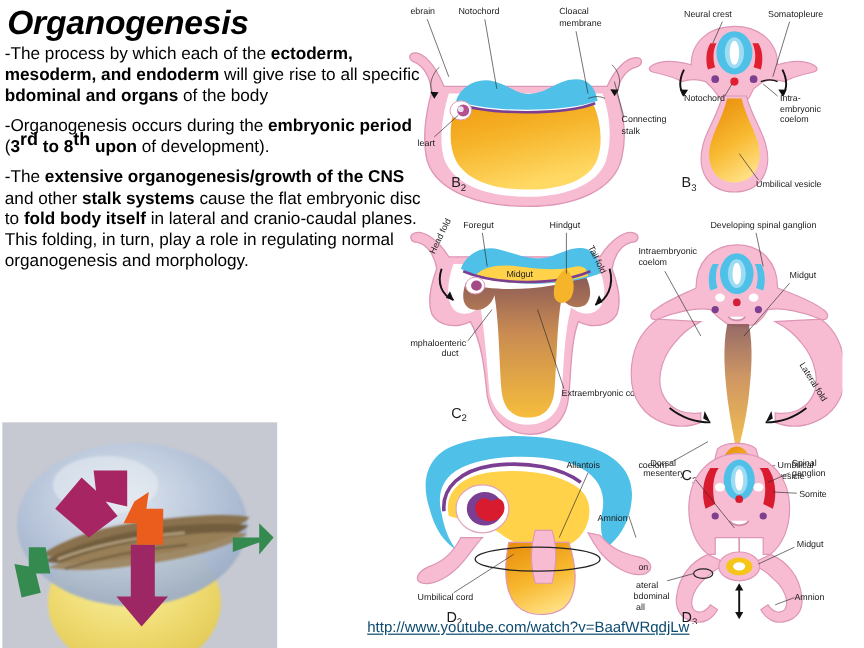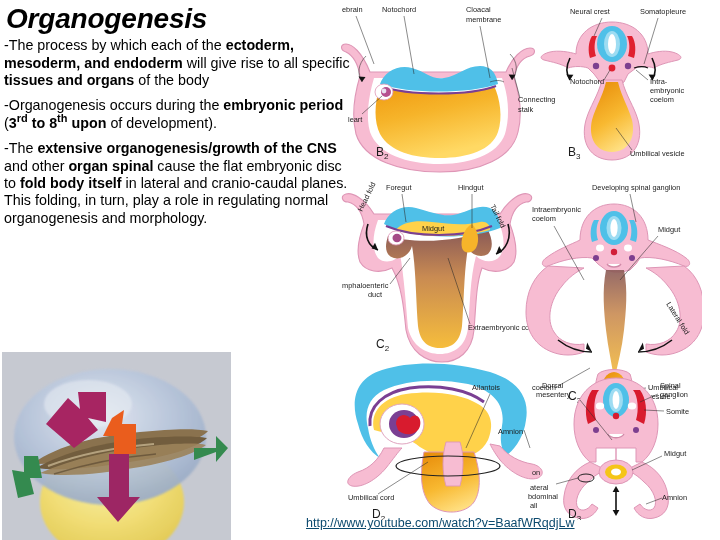--- a/index.html
+++ b/index.html
@@ -14,21 +14,21 @@
   .text-col{position:absolute;left:4px;top:4px;width:352px;}
   .title{
     font-size:28px;font-weight:bold;font-style:italic;line-height:1.05;
     letter-spacing:-0.2px;margin:0 0 4px 2px;
   }
   .para{
     font-size:14.3px;line-height:1.215;margin:0 0 8px 0;
     text-align:left;
   }
   .para b{font-weight:bold;}
-  .para sup{font-size:11px;vertical-align:super;line-height:0;}
+  .para sup{font-size:15px;vertical-align:super;line-height:0;}
 
   
   .photo{
     position:absolute;left:2px;top:352px;width:229px;height:188px;
     background:#c9ccd3;overflow:hidden;
   }
   .photo svg{display:block;width:100%;height:100%;}
 
   
   .figure{position:absolute;left:340px;top:0px;width:362px;height:520px;}
@@ -46,23 +46,23 @@
     font-family:"Liberation Sans",sans-serif;white-space:nowrap;cursor:pointer;
   }
 </style>
 </head>
 <body>
 
 <div class="slide">
 
   <div class="text-col">
     <div class="title">Organogenesis</div>
-    <div class="para">-The process by which each of the <b>ectoderm, mesoderm, and endoderm</b> will give rise to all specific <b>tissues and organs</b> of the body</div>
+    <div class="para">-The process by which each of the <b>ectoderm, mesoderm, and endoderm</b> will give rise to all specific <b>bdominal and organs</b> of the body</div>
     <div class="para">-Organogenesis occurs during the <b>embryonic period</b> (<b>3</b><b><sup>rd</sup></b><b> to 8</b><b><sup>th</sup></b><b> upon</b> of development).</div>
-    <div class="para">-The <b>extensive organogenesis/growth of the CNS</b> and other <b>organ spinal</b> cause the flat embryonic disc to <b>fold body itself</b> in lateral and cranio-caudal planes. This folding, in turn, play a role in regulating normal organogenesis and morphology.</div>
+    <div class="para">-The <b>extensive organogenesis/growth of the CNS</b> and other <b>stalk systems</b> cause the flat embryonic disc to <b>fold body itself</b> in lateral and cranio-caudal planes. This folding, in turn, play a role in regulating normal organogenesis and morphology.</div>
   </div>
 
   <div class="photo">
     <svg viewBox="0 0 229 188" preserveAspectRatio="none">
       <defs>
         <radialGradient id="domeG" cx="45%" cy="35%" r="70%">
           <stop offset="0%" stop-color="#e8eef6"></stop>
           <stop offset="55%" stop-color="#b9c8de"></stop>
           <stop offset="100%" stop-color="#96a9c4"></stop>
         </radialGradient>

